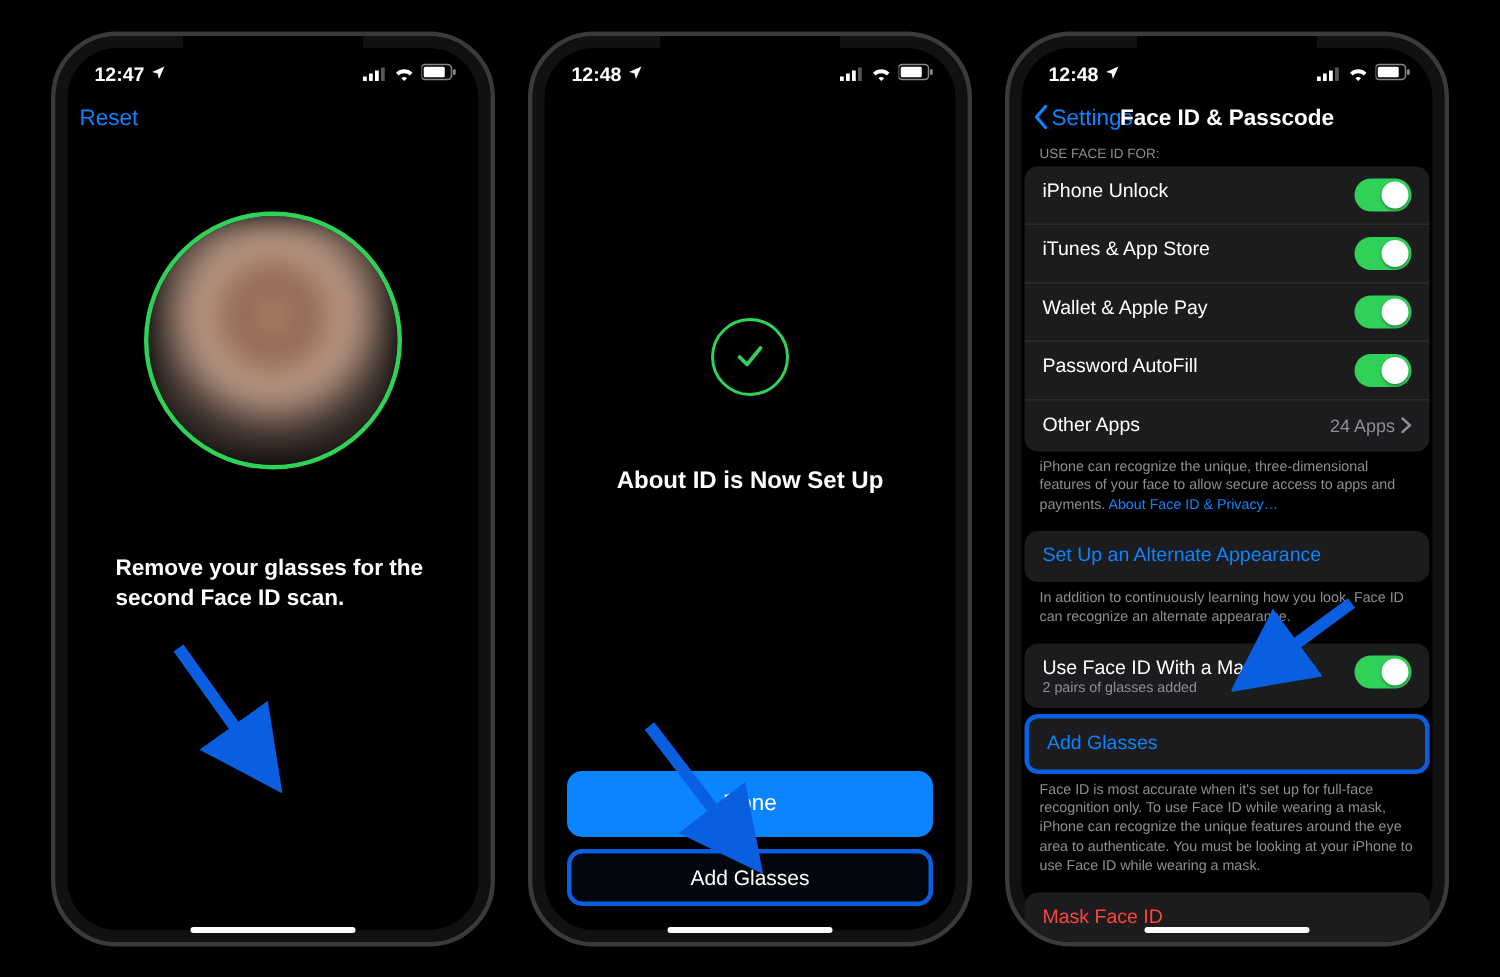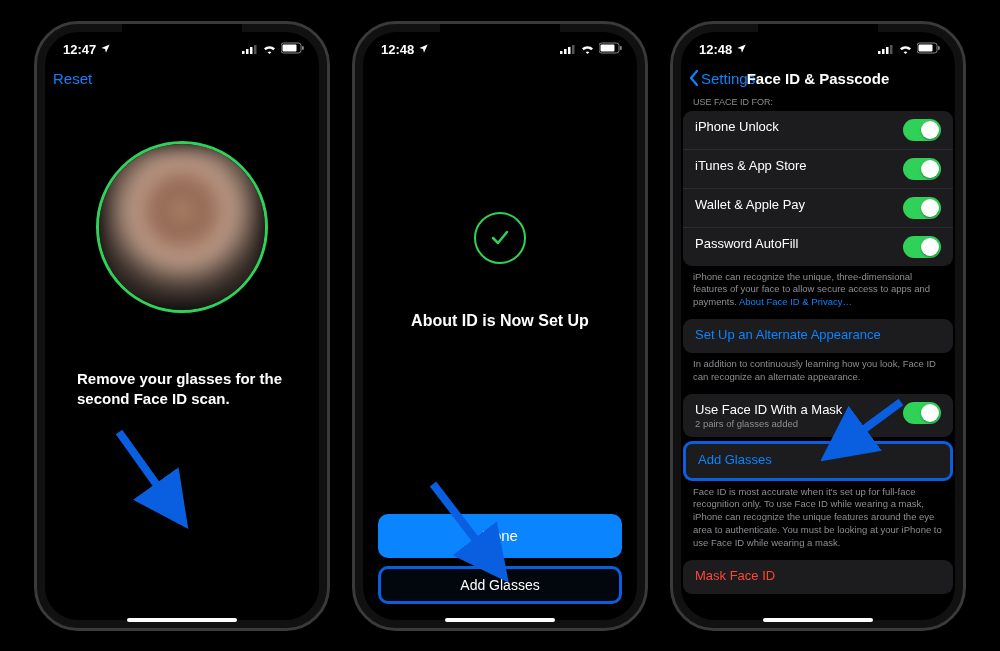--- a/index.html
+++ b/index.html
@@ -345,20 +345,29 @@
         <span class="toggle"></span>
       </div>
       <div class="cell">
         <span>Wallet &amp; Apple Pay</span>
         <span class="toggle"></span>
       </div>
       <div class="cell">
         <span>Password AutoFill</span>
         <span class="toggle"></span>
       </div>
+      <div class="cell">
+        <span>Other Apps</span>
+        <span class="detail">
+          <span>24 Apps</span>
+          <svg width="7" height="11" viewBox="0 0 7 11">
+              <path d="M1 1l5 4.5L1 10" stroke="#8e8e93" stroke-width="1.6" fill="none" stroke-linecap="round"></path>
+            </svg>
+        </span>
+      </div>
     </div>
     <div class="footer-txt">
       <span>iPhone can recognize the unique, three-dimensional features of your face to allow secure access to apps and payments. </span><span class="link">About Face ID &amp; Privacy…</span>
     </div>
 
     <div class="cell-group">
       <div class="cell">
         <span class="blue-link">Set Up an Alternate Appearance</span>
       </div>
     </div>

